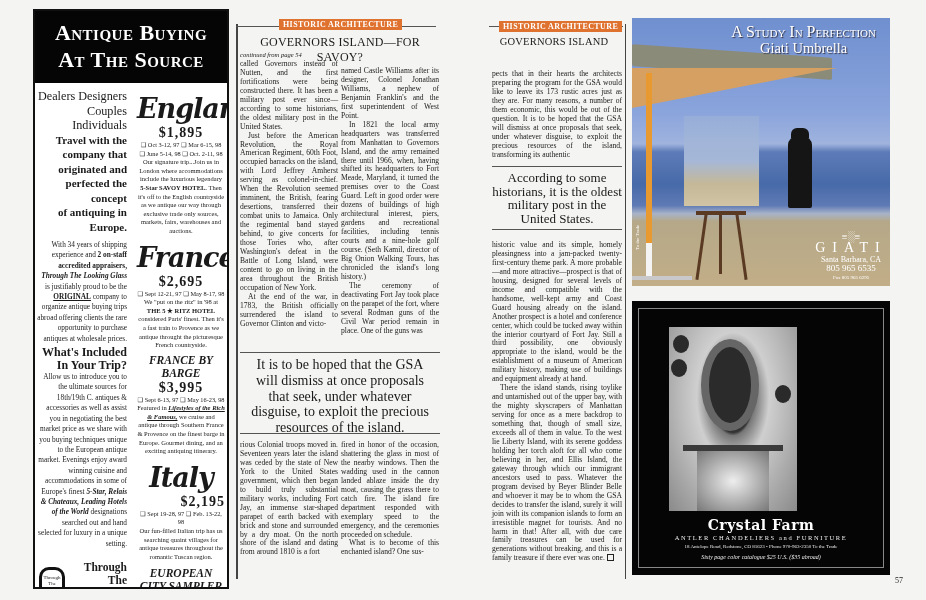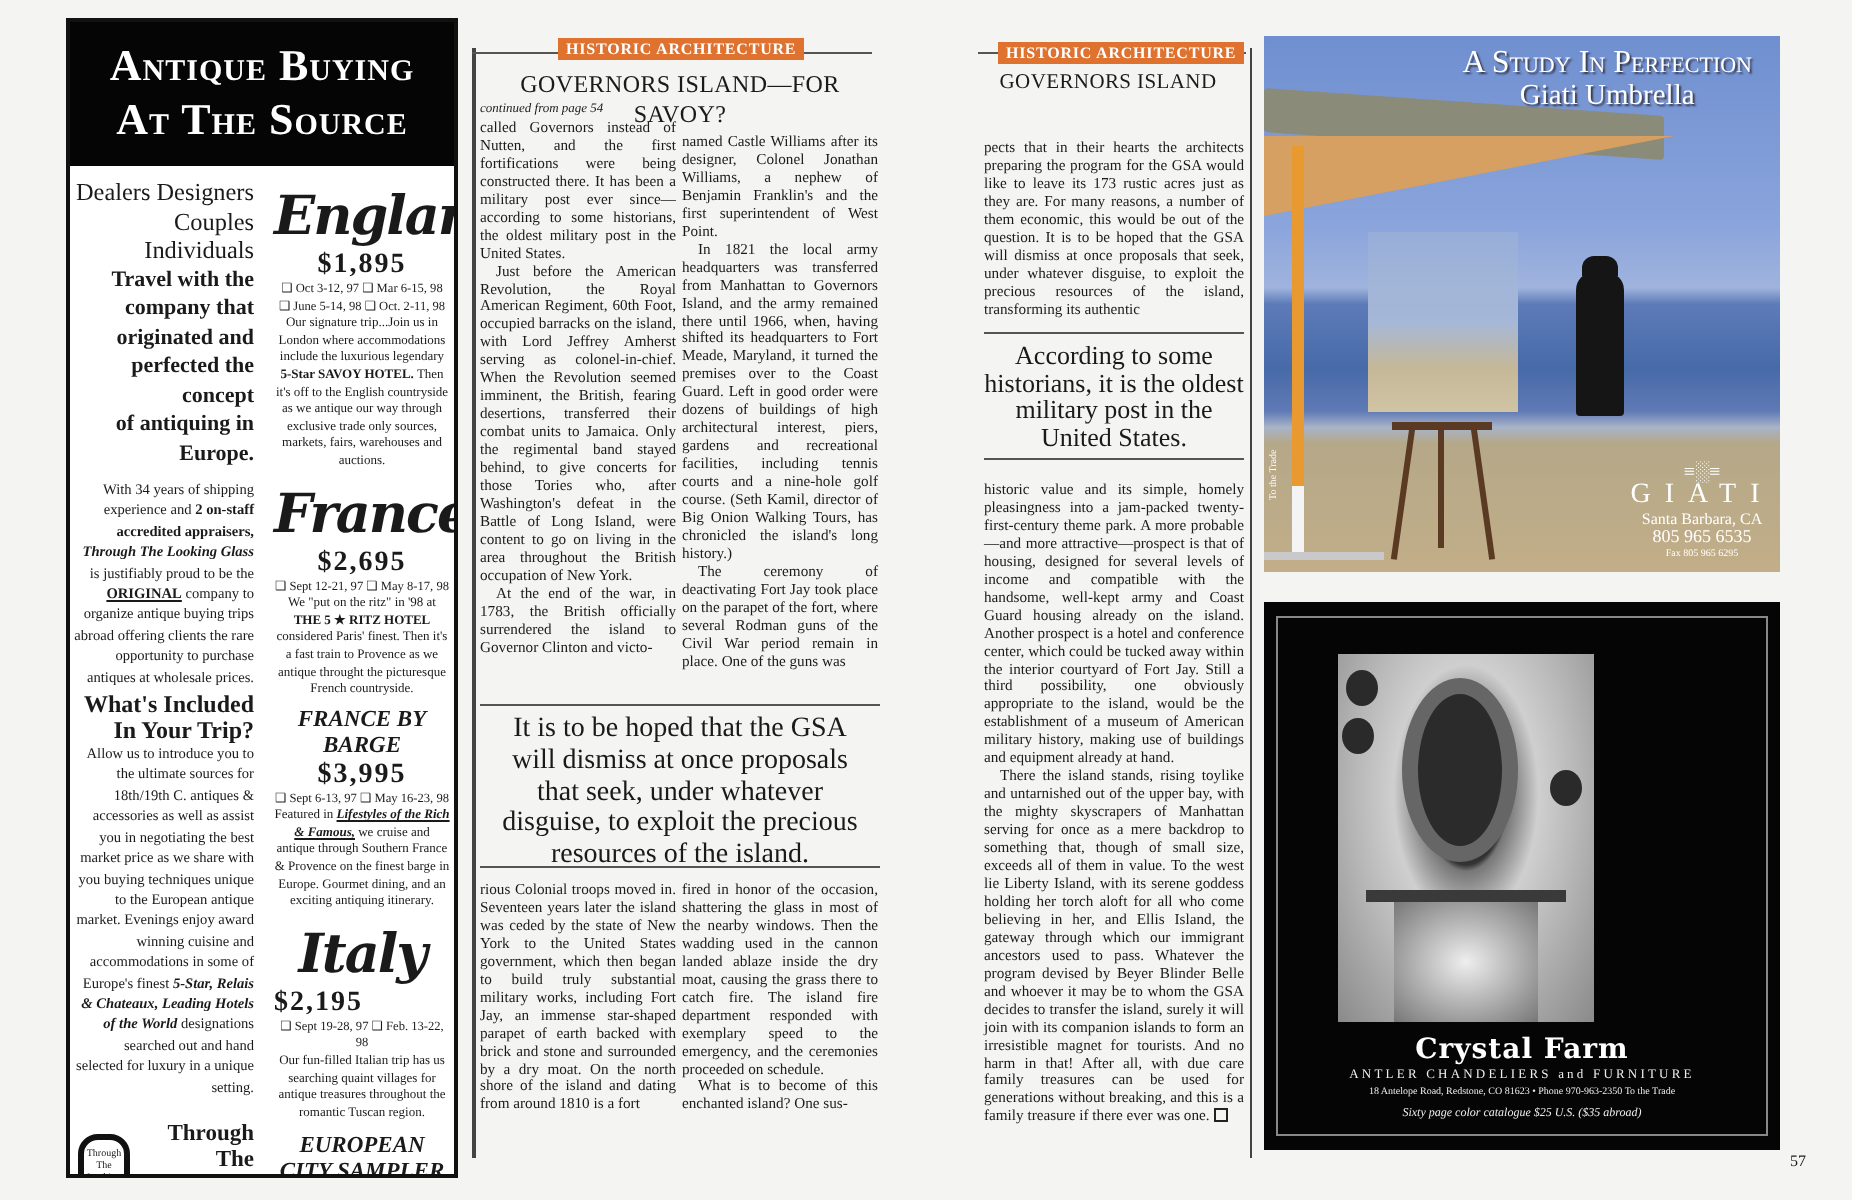--- a/index.html
+++ b/index.html
@@ -124,21 +124,21 @@
         <div><span>We "put on the ritz" in '98 at</span><br><b>THE 5 ★ RITZ HOTEL</b><br><span>considered Paris' finest. Then it's a fast train to Provence as we antique throught the picturesque French countryside.</span></div>
       </div>
       <div style="margin-top:4px;">
         <div class="big-ib">FRANCE BY BARGE</div>
         <div class="price">$3,995</div>
         <div class="dates">❑ Sept 6-13, 97 ❑ May 16-23, 98</div>
         <div><span>Featured in </span><i><b><u>Lifestyles of the Rich &amp; Famous,</u></b></i><span> we cruise and antique through Southern France &amp; Provence on the finest barge in Europe. Gourmet dining, and an exciting antiquing itinerary.</span></div>
       </div>
       <div>
         <div class="script">Italy</div>
-        <div class="price" style="text-align:left;">$2,195</div>
+        <div class="price" style="text-align:right;">$2,195</div>
         <div class="dates">❑ Sept 19-28, 97 ❑ Feb. 13-22, 98</div>
         <div>Our fun-filled Italian trip has us searching quaint villages for antique treasures throughout the romantic Tuscan region.</div>
       </div>
       <div style="margin-top:6px;">
         <div class="big-ib">EUROPEAN CITY SAMPLER</div>
 
       </div>
     </div>
   </div>
 </div>

